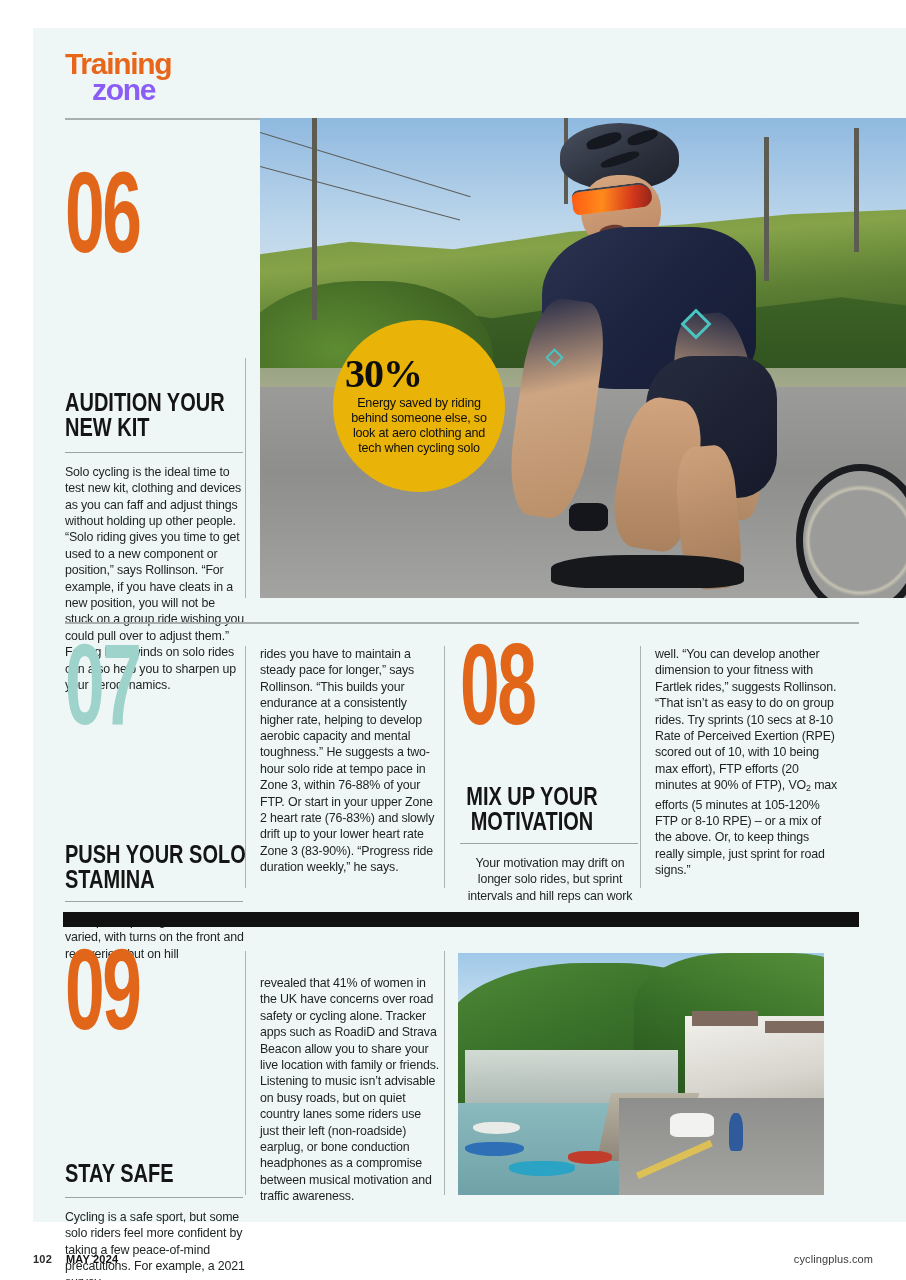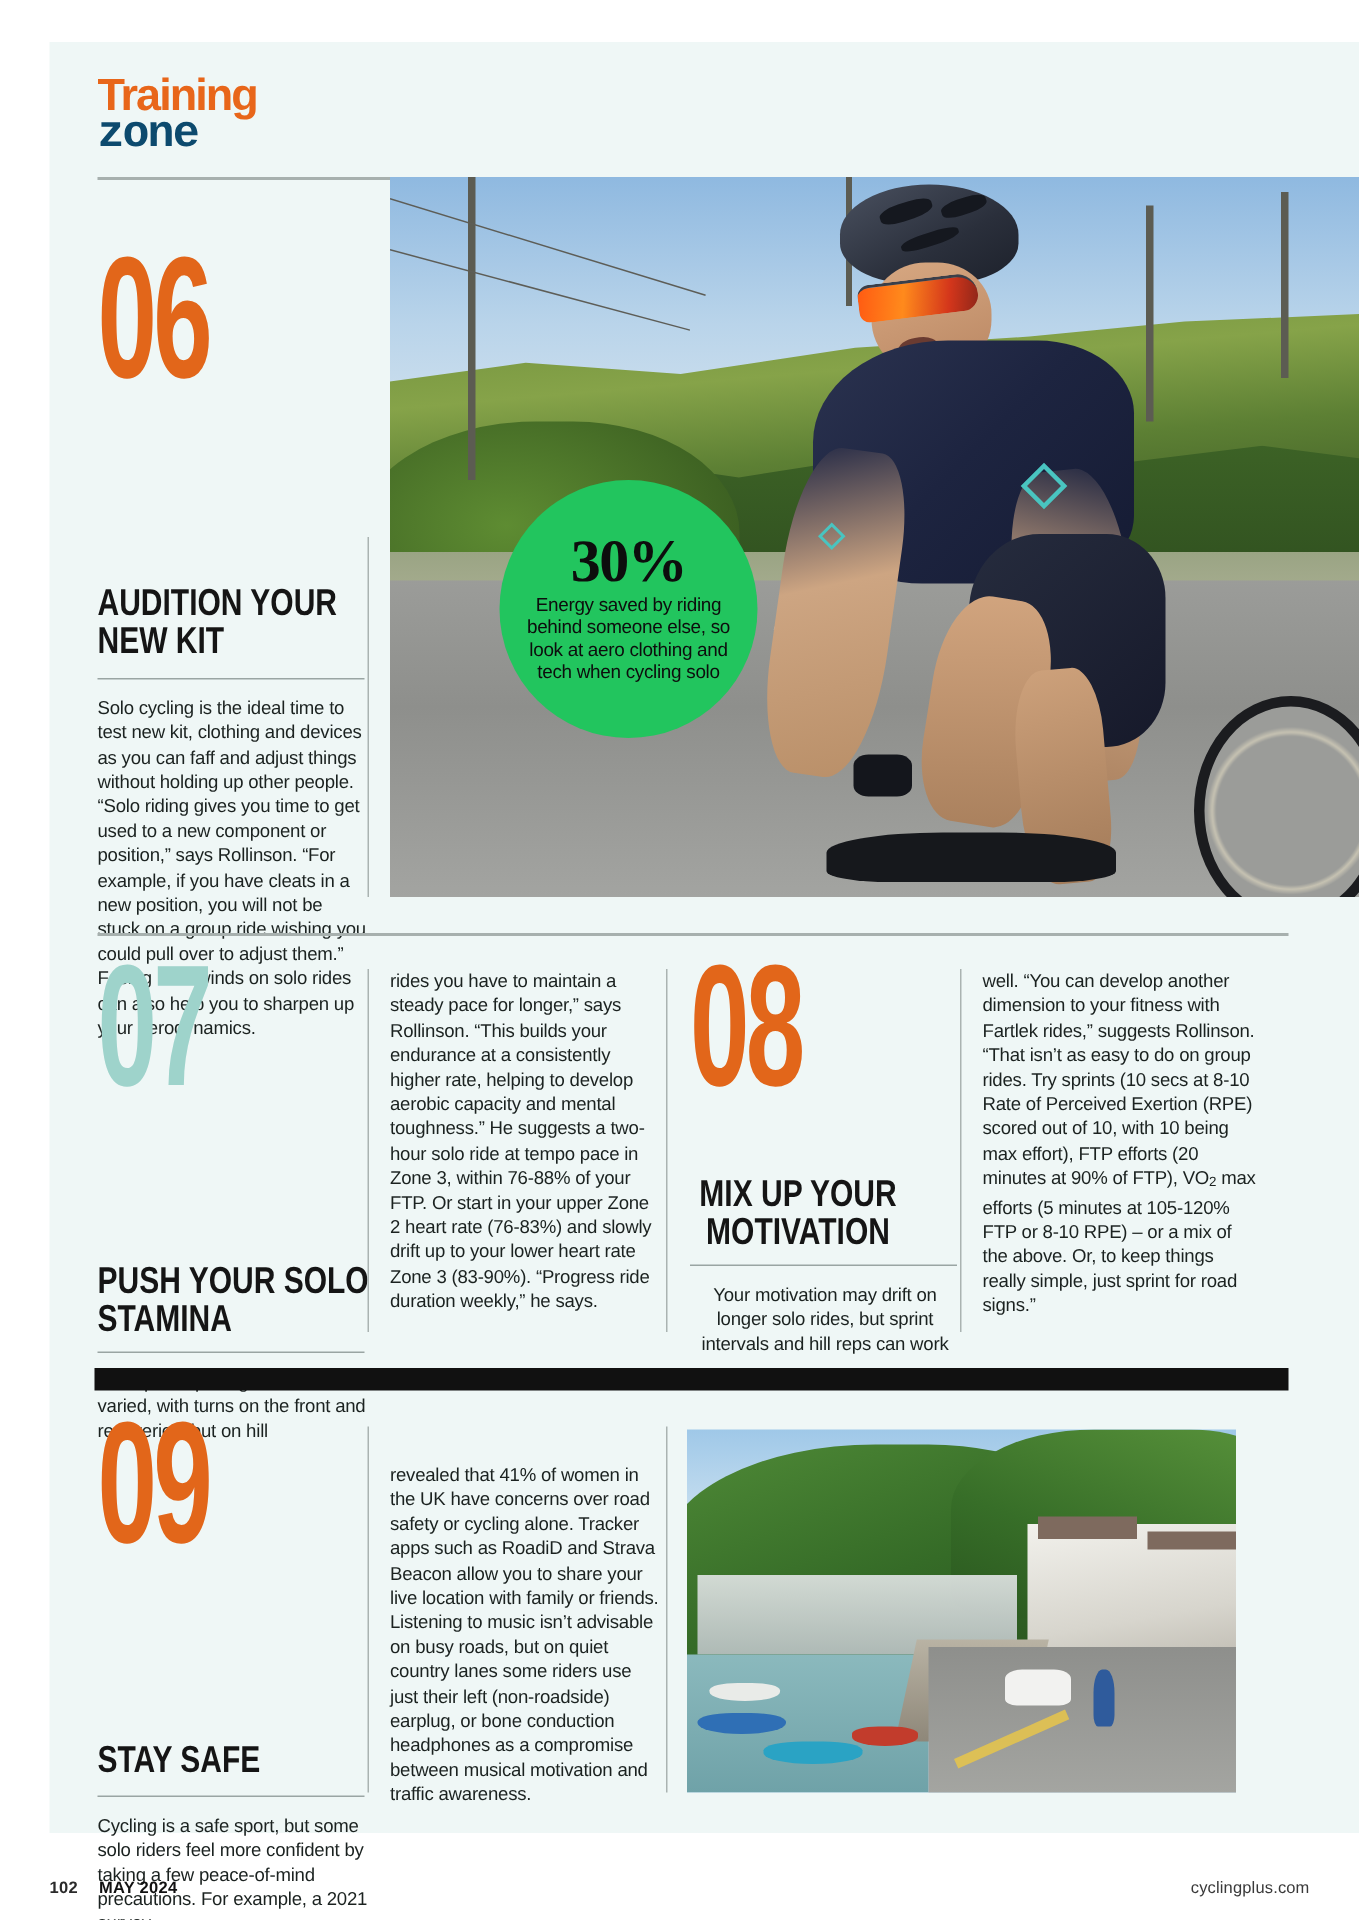--- a/index.html
+++ b/index.html
@@ -31,26 +31,27 @@
   }
   .mast-line1 {
     font-family: "Liberation Sans", sans-serif;
     font-weight: bold;
     font-size: 30px;
     letter-spacing: -1.3px;
     color: #e8661a;
     line-height: 0.95;
   }
   .mast-line2 {
-    font-family: Liberation Mono, monospace;
+    font-family: Liberation Sans, sans-serif;
     font-weight: bold;
     font-size: 30px;
     letter-spacing: -1.3px;
-    color: #0c4a6e;
+    color: #8b5cf6;
     line-height: 0.95;
+    margin-left: 27px;
     margin-top: -3px;
   }
 
   .rule-top {
     position: absolute;
     left: 32px;
     top: 90px;
     width: 794px;
     height: 2px;
     background: #a7b0ae;
@@ -253,26 +254,26 @@
   }
 
   
   .badge {
     position: absolute;
     left: 300px;
     top: 292px;
     width: 172px;
     height: 172px;
     border-radius: 50%;
-    background: #22c55e;
+    background: #eab308;
     color: #0d0d0d;
     text-align: center;
     display: flex;
     flex-direction: column;
-    align-items: center;
+    align-items: flex-start;
     justify-content: center;
     padding: 6px 12px 8px;
   }
   .badge-pct {
     font-family: "Liberation Serif", serif;
     font-weight: bold;
     font-size: 40px;
     line-height: 0.98;
     letter-spacing: -1px;
     margin-bottom: 3px;

